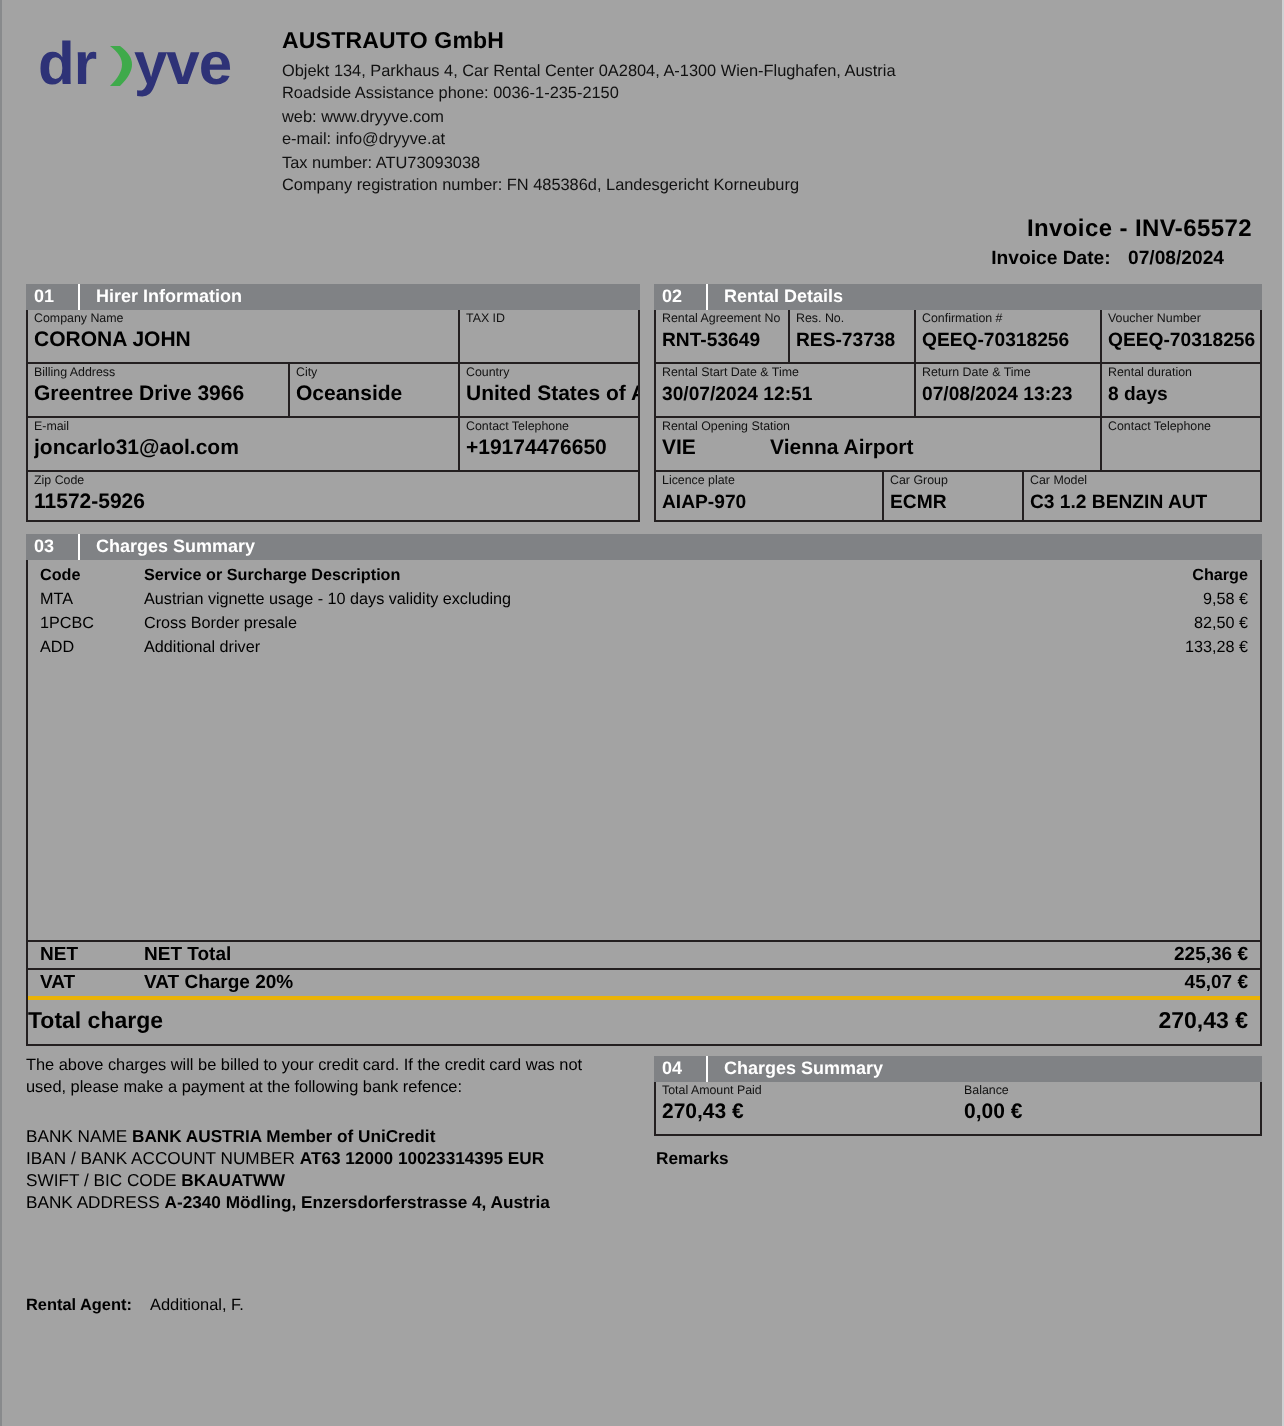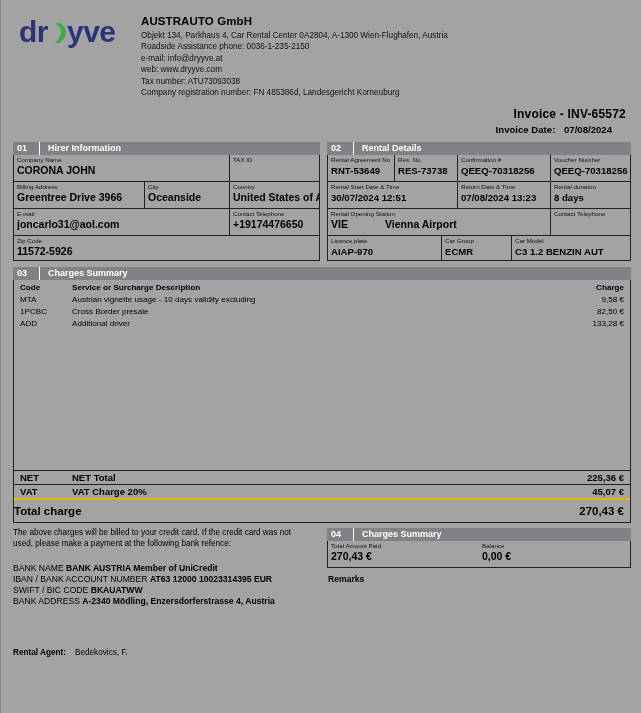--- a/index.html
+++ b/index.html
@@ -255,22 +255,22 @@
       <svg width="100" height="34" viewBox="0 0 100 34">
         <text x="0" y="26" font-family="Liberation Sans, sans-serif" font-size="30" font-weight="bold" fill="#2e3277" letter-spacing="-0.5">dr</text>
         <path d="M36 7 C44 13, 44 19, 36 27 L41 27 C49 19, 49 13, 41 7 Z" fill="#3faa4b"></path>
         <text x="48" y="26" font-family="Liberation Sans, sans-serif" font-size="30" font-weight="bold" fill="#2e3277" letter-spacing="-0.5">yve</text>
       </svg>
     </div>
     <div class="company">
       <div class="company-name">AUSTRAUTO GmbH</div>
       <div class="company-line">Objekt 134, Parkhaus 4, Car Rental Center 0A2804, A-1300 Wien-Flughafen, Austria</div>
       <div class="company-line">Roadside Assistance phone: 0036-1-235-2150</div>
+      <div class="company-line">web: www.dryyve.com</div>
       <div class="company-line">e-mail: info@dryyve.at</div>
-      <div class="company-line">web: www.dryyve.com</div>
       <div class="company-line">Tax number: ATU73093038</div>
       <div class="company-line">Company registration number: FN 485386d, Landesgericht Korneuburg</div>
     </div>
   </div>
 
   <div class="inv-title-wrap">
     <div class="inv-title">Invoice - INV-65572</div>
     <div class="inv-date-row">
       <span class="inv-date-label">Invoice Date:</span>
       <span class="inv-date-val">07/08/2024</span>
@@ -484,18 +484,18 @@
           <div class="val">0,00 €</div>
         </div>
       </div>
       <div class="remarks">Remarks</div>
     </div>
   </div>
 
   <div class="footer">
     <div class="frow">
       <div class="flab">Rental Agent:</div>
-      <div class="fval">Bedekovics, F.</div>
+      <div class="fval">Additional, F.</div>
     </div>
   </div>
 
 </div>
 </div>
 
 </body></html>

